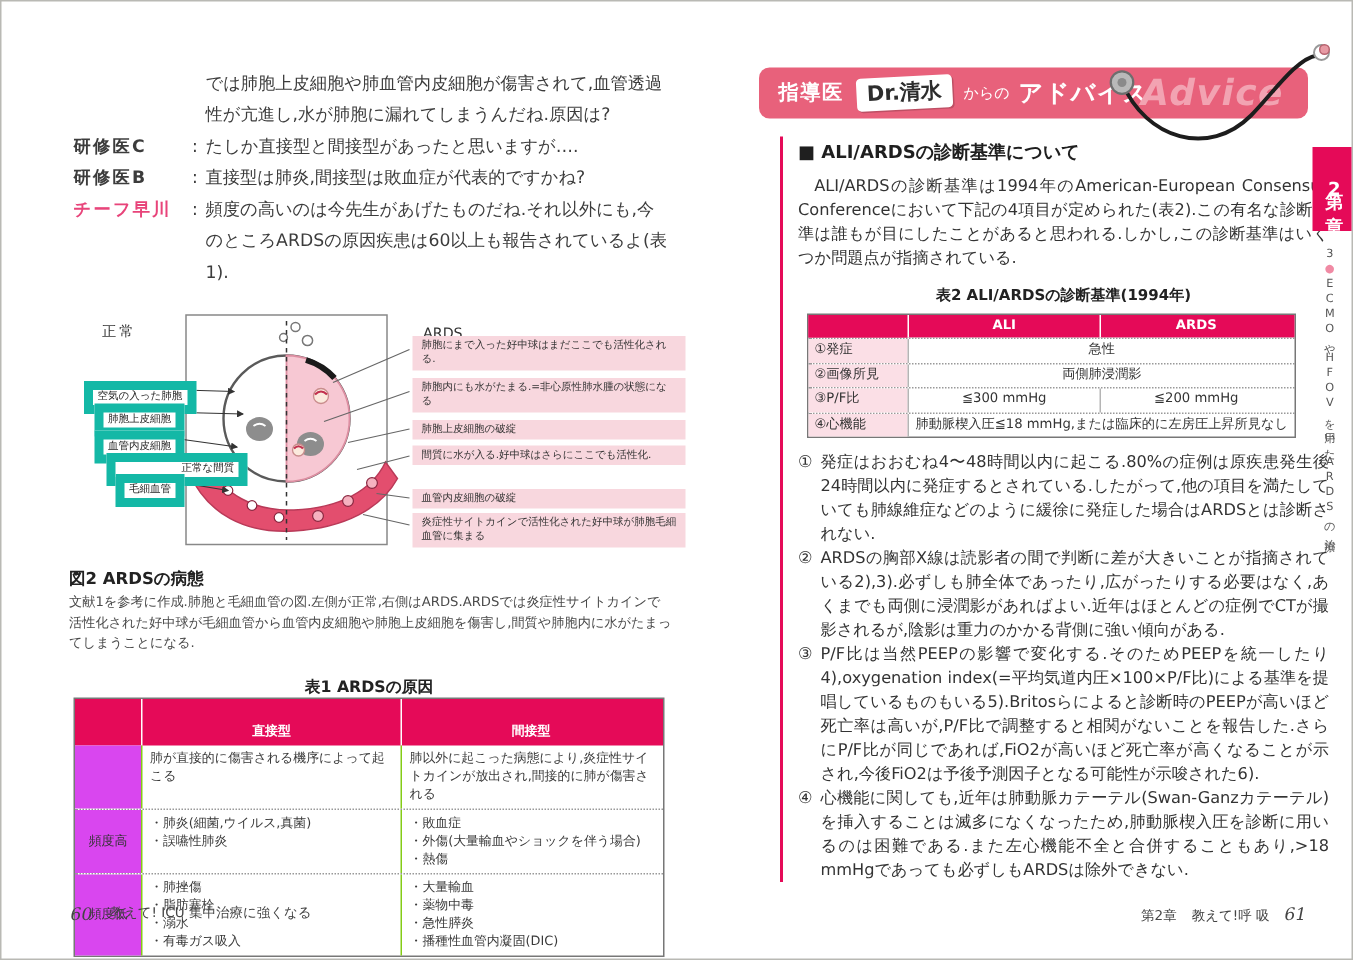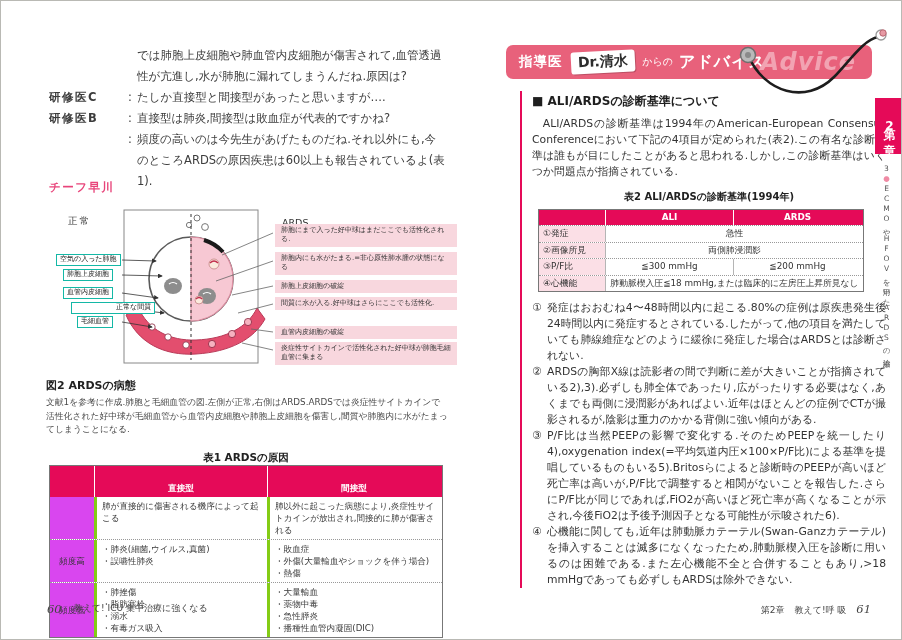--- a/index.html
+++ b/index.html
@@ -5,39 +5,39 @@
   html,body{margin:0;padding:0;background:#efefec;}
   .canvas{position:relative;width:902px;height:640px;background:#ffffff;
     border:1px solid #b9b9b4;box-sizing:border-box;overflow:hidden;
     font-family:"DejaVu Sans","Liberation Sans",sans-serif;color:#333;}
   
   .dialog{position:absolute;left:48px;top:44px;width:396px;font-size:11.5px;line-height:21px;color:#3c3c3c;}
   .dialog-row{display:flex;}
   .dialog-speaker{flex:none;width:74px;font-weight:bold;letter-spacing:1.5px;}
   .dialog-colon{flex:none;width:14px;text-align:center;}
   .dialog-text{flex:1;}
-  .dialog-row.em .dialog-speaker{color:#e8447a;margin-top:48px;}
+  .dialog-row.em .dialog-speaker{color:#e8447a;}
   .figure{position:absolute;left:45px;top:202px;width:402px;height:170px;}
   .figure svg{position:absolute;left:0;top:0;}
   .fig-side-label{position:absolute;font-size:9.5px;color:#333;letter-spacing:2px;}
-  .fig-label{position:absolute;background:#fff;border:1px solid #14b8a6;font-size:7px;line-height:1.1;
+  .fig-label{position:absolute;background:#fff;border:6px solid #14b8a6;font-size:7px;line-height:1.1;
     padding:1px 3px;color:#222;white-space:nowrap;}
   .fig-anno{position:absolute;left:229px;width:170px;background:#f8d7de;font-size:7px;line-height:1.35;
     padding:2px 6px;color:#333;}
   .fig-caption{position:absolute;left:45px;top:377px;width:402px;}
   .fig-caption-title{font-size:11px;font-weight:bold;color:#222;margin-bottom:3px;}
   .fig-caption-body{font-size:8.8px;line-height:1.55;color:#4a4a4a;}
   .t1-title{position:absolute;left:45px;top:450px;width:400px;text-align:center;
     font-size:10.5px;font-weight:bold;color:#222;}
   .table1{position:absolute;left:48px;top:464px;width:394px;border:1.5px solid #777;
     box-sizing:border-box;font-size:8.6px;line-height:1.4;}
   .t-row{display:flex;}
   .t-row > div{box-sizing:border-box;}
   .t1-c0{flex:none;width:44px;}
-  .t1-c1,.t1-c2{flex:none;width:173px;border-left:3px solid #84cc16;}
+  .t1-c1,.t1-c2{flex:none;width:173px;border-left:1px solid #84cc16;}
   .t-head{background:#e50a58;color:#fff;font-weight:bold;text-align:center;}
   .t-head > div{padding:16px 0 3px;border-left:1px solid #fff !important;}
   .t-head > div:first-child{border-left:none !important;}
   .t-dotted{border-top:1px dotted #999;}
   .t-label{background:#d946ef;display:flex;align-items:center;justify-content:center;color:#333;text-align:center;}
   .t-cell{padding:3px 5px;color:#3a3a3a;}
   .page-footer-left{position:absolute;left:46px;top:601px;font-size:9px;color:#444;display:flex;align-items:flex-start;gap:12px;}
   .folio{font-family:"DejaVu Serif","Liberation Serif",serif;font-style:italic;font-size:11.5px;}
   
   .banner{position:absolute;left:505px;top:44px;width:366px;height:34px;background:#e8617b;

